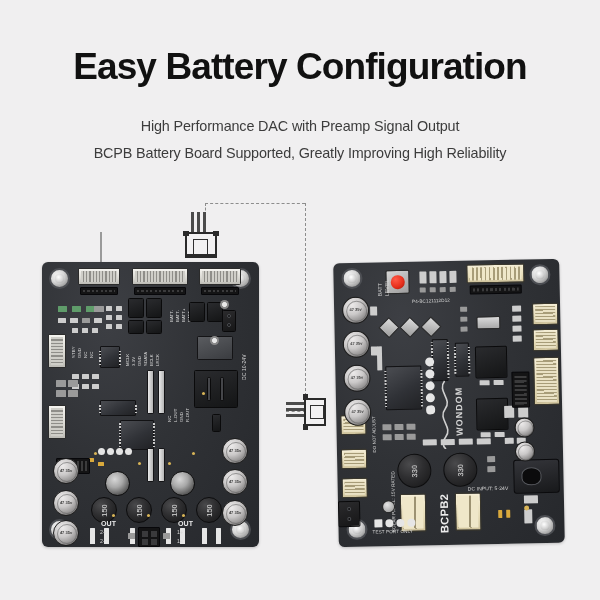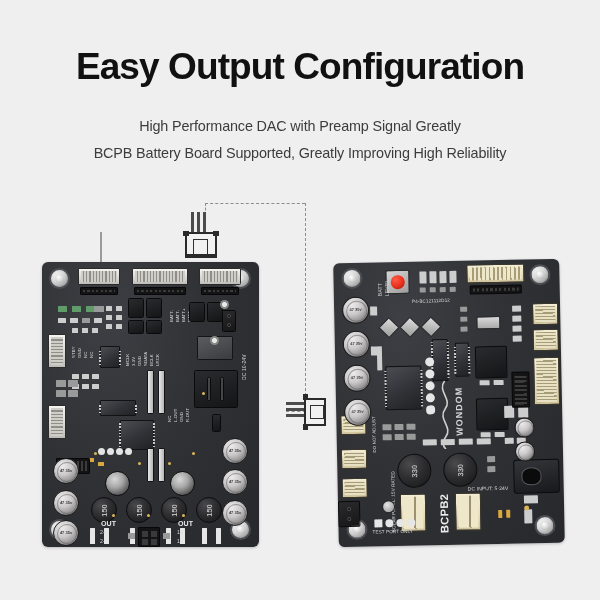--- a/index.html
+++ b/index.html
@@ -186,22 +186,22 @@
     position: absolute; color: #ececec; font-size: 11px; font-weight: 700;
     letter-spacing: .4px; transform-origin: left top; transform: rotate(-90deg);
   }
   .wave { position: absolute; }
 </style>
 </head>
 <body>
 
 <div id="stage">
 
-  <div class="title">Easy Output Configuration</div>
-  <div class="sub1">High Performance DAC with Preamp Signal Greatly</div>
+  <div class="title">Easy Battery Configuration</div>
+  <div class="sub1">High Performance DAC with Preamp Signal Output</div>
   <div class="sub2">BCPB Battery Board Supported, Greatly Improving High Reliability</div>
 
   <div class="dash-h" style="left:205px; top:203px; width:100px;"></div>
   <div class="dash-v" style="left:305px; top:203px; height:208px;"></div>
   <div class="dash-h" style="left:286px; top:411px; width:20px;"></div>
   <div class="dash-v" style="left:205px; top:203px; height:12px;"></div>
 
   <div class="callout-stem"></div>
 
   <div class="plug" style="left:183px; top:212px; width:40px; height:48px;">

